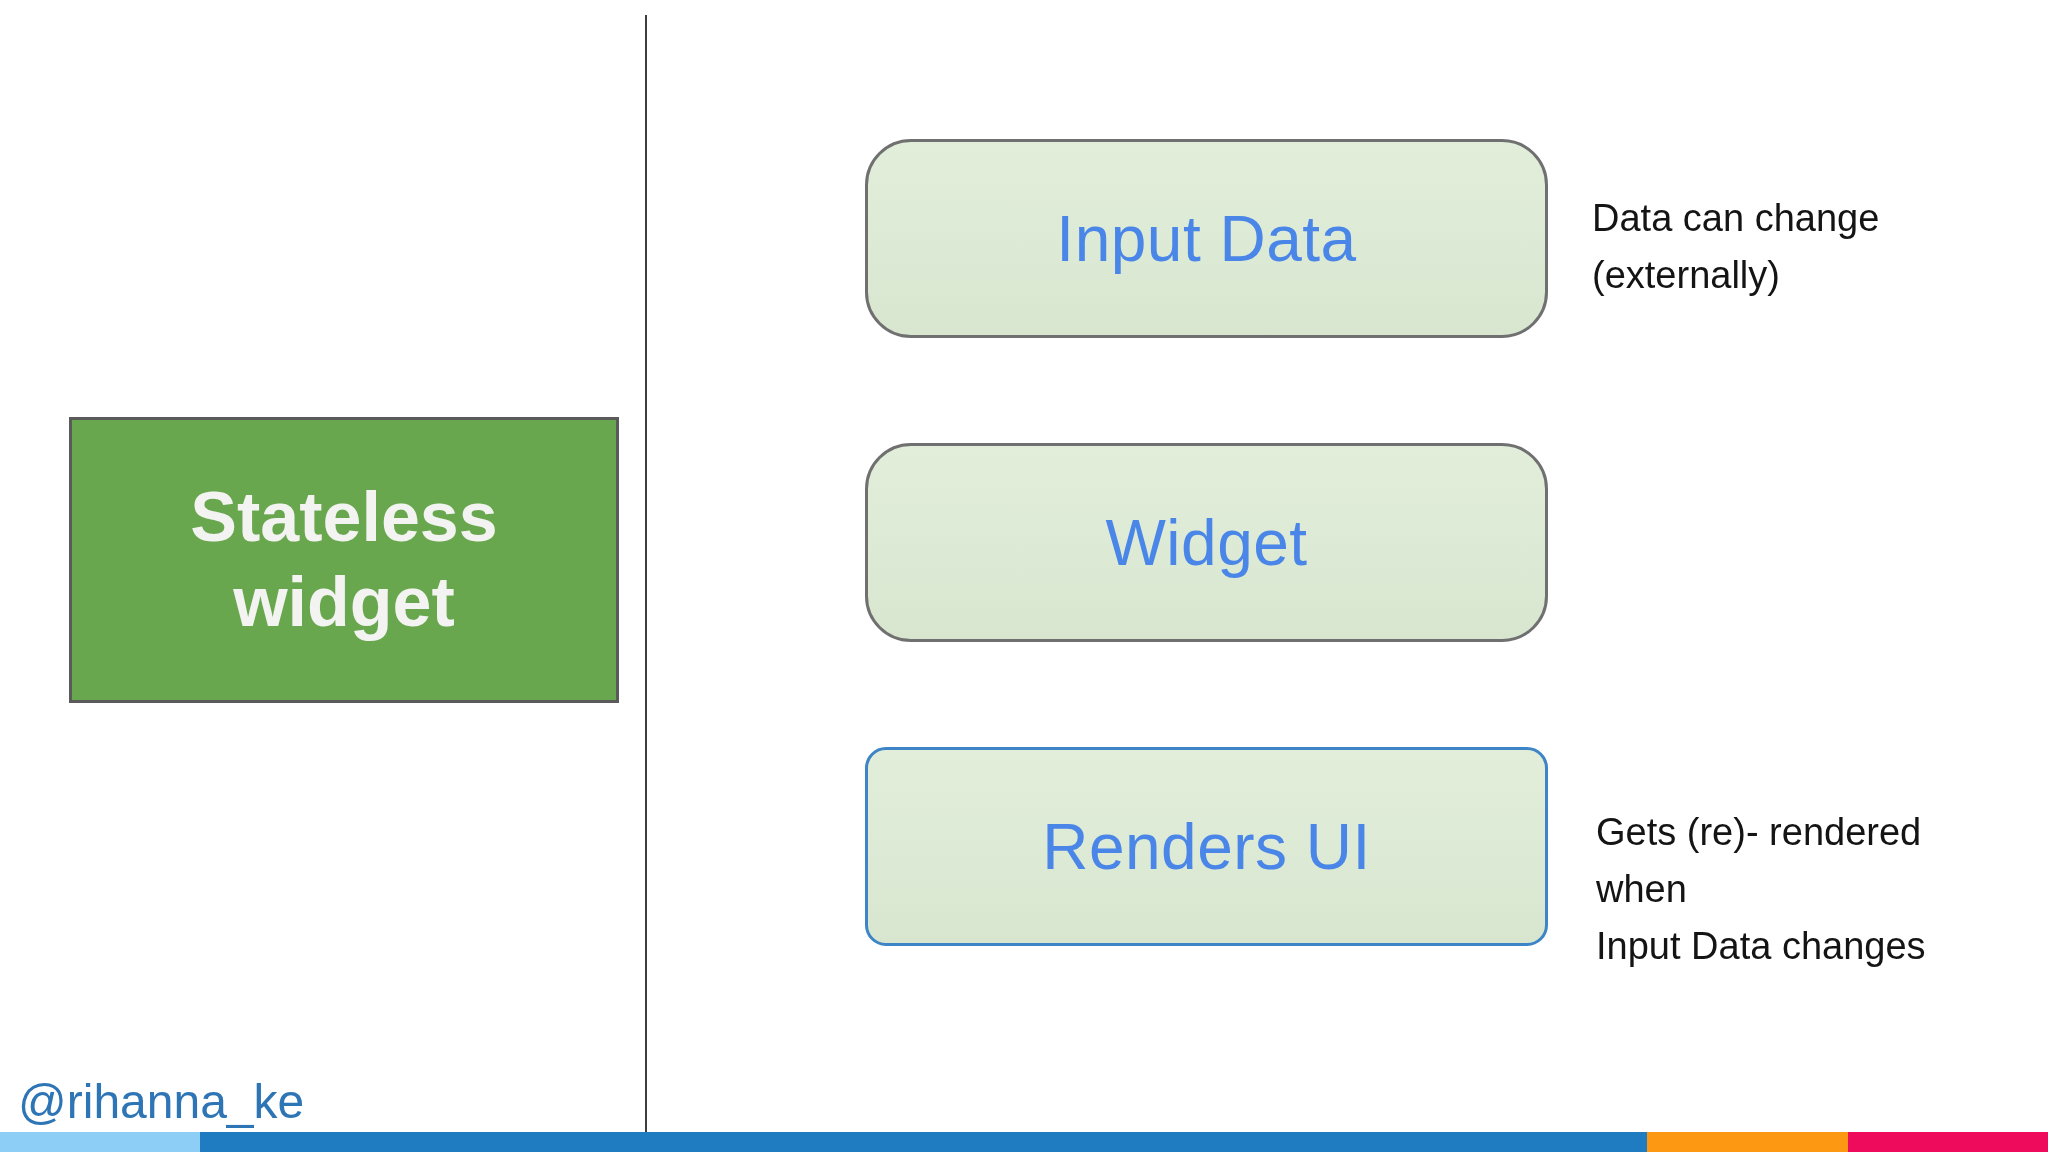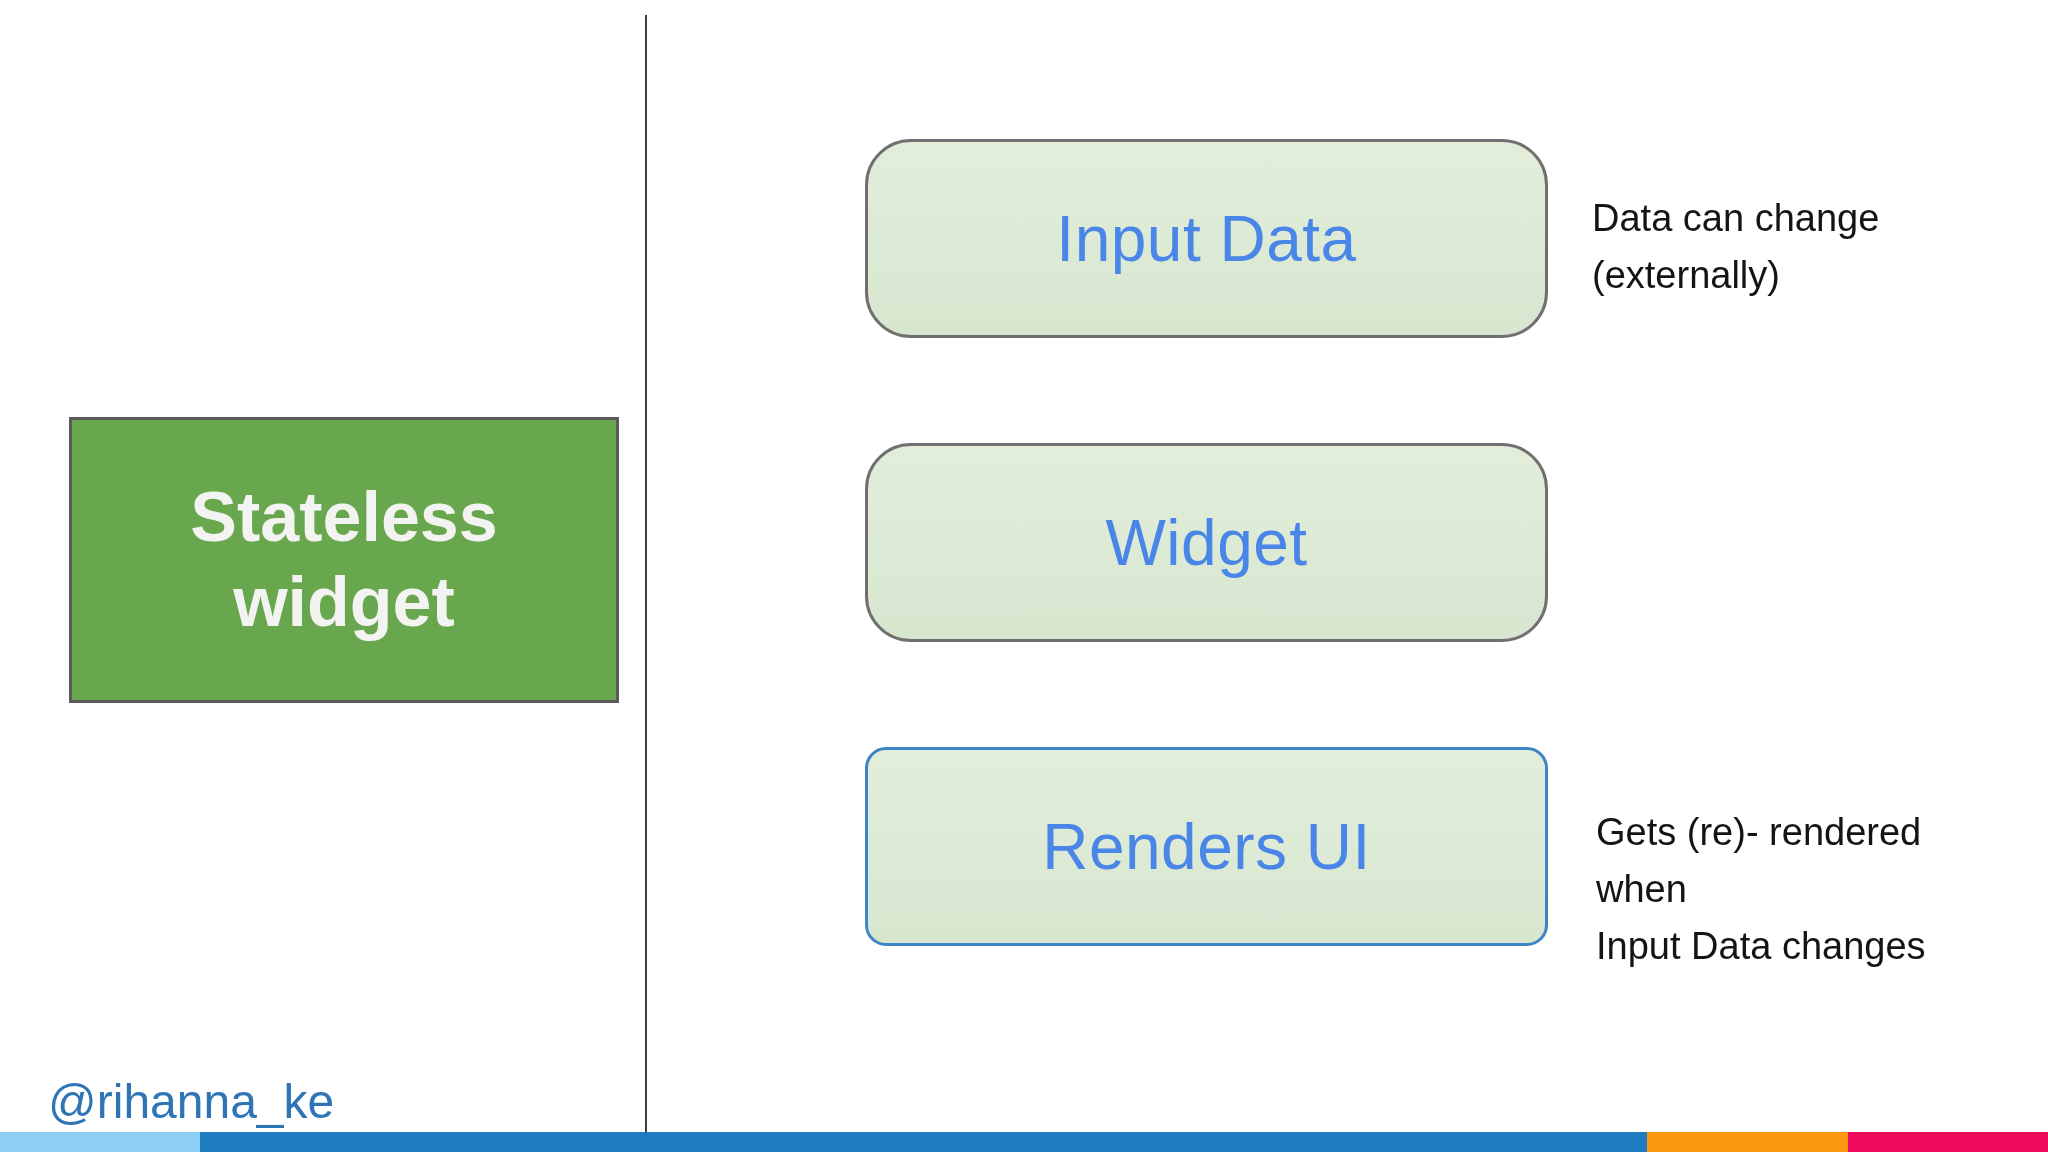--- a/index.html
+++ b/index.html
@@ -89,21 +89,21 @@
     <span class="flow-label" style="color: rgb(74, 134, 232);">Renders UI</span>
   </div>
 
   <div class="annotation" id="annotation-input">Data can change
 (externally)</div>
 
   <div class="annotation" id="annotation-renders">Gets (re)- rendered
 when
 Input Data changes</div>
 
-  <div class="handle" style="color: rgb(46, 117, 182); margin-left: 30px;">@rihanna_ke</div>
+  <div class="handle" style="color: rgb(46, 117, 182);">@rihanna_ke</div>
 
   <div class="footer-bar">
     <div class="seg seg-0" style="background: rgb(140, 206, 246);"></div>
     <div class="seg seg-1" style="background: rgb(31, 124, 193);"></div>
     <div class="seg seg-2" style="background: rgb(253, 152, 19);"></div>
     <div class="seg seg-3" style="background: rgb(238, 11, 91);"></div>
   </div>
 
 </div>
 

